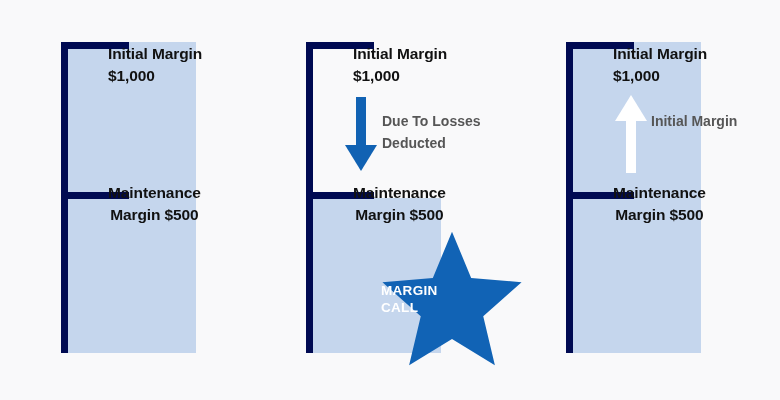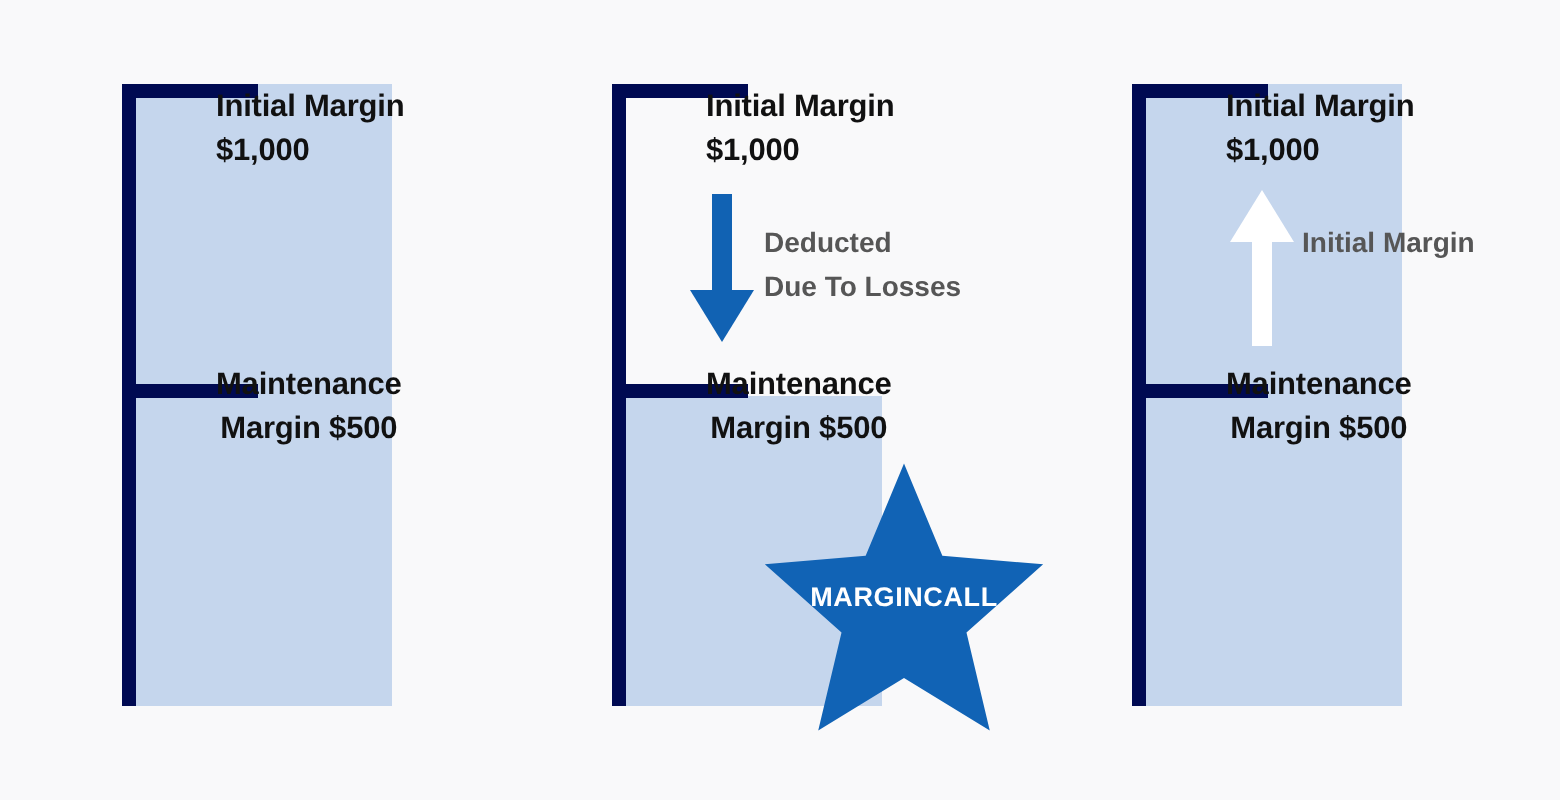--- a/index.html
+++ b/index.html
@@ -88,22 +88,22 @@
   .star-wrap {
     position: absolute;
   }
   .star-label {
     position: absolute;
     left: 0;
     top: 0;
     width: 100%;
     height: 100%;
     display: flex;
-    flex-direction: row;
-    align-items: center;
+    flex-direction: column;
+    align-items: flex-start;
     justify-content: center;
     color: #ffffff;
     font-weight: bold;
     font-size: 13.5px;
     line-height: 17px;
     letter-spacing: 0.3px;
     pointer-events: none;
   }
 </style>
 </head>
@@ -142,22 +142,22 @@
       <span class="label-line">Initial Margin</span>
       <span class="label-line">$1,000</span>
     </div>
 
     <svg class="arrow-svg" style="left:82px; top:97px;" width="36" height="76" viewBox="0 0 36 76">
       <rect x="13" y="0" width="10" height="52" fill="#1162b3"></rect>
       <polygon points="2,48 34,48 18,74" fill="#1162b3"></polygon>
     </svg>
 
     <div class="annotation" style="left:121px; top:110px;">
+      <span class="label-line">Due To Losses</span>
       <span class="label-line">Deducted</span>
-      <span class="label-line">Due To Losses</span>
     </div>
 
     <div class="label-block label-maintenance">
       <span class="label-line">Maintenance</span>
       <span class="label-line">Margin $500</span>
     </div>
 
     <div class="star-wrap" style="left:120px; top:230px; width:142px; height:137px;">
       <svg width="142" height="137" viewBox="0 0 100 96">
         <polygon fill="#1163b5" points="50,1 63.5,33.5 99,36.5 72,60.5 80.2,95 50,76.5 19.8,95 28,60.5 1,36.5 36.5,33.5"></polygon>

